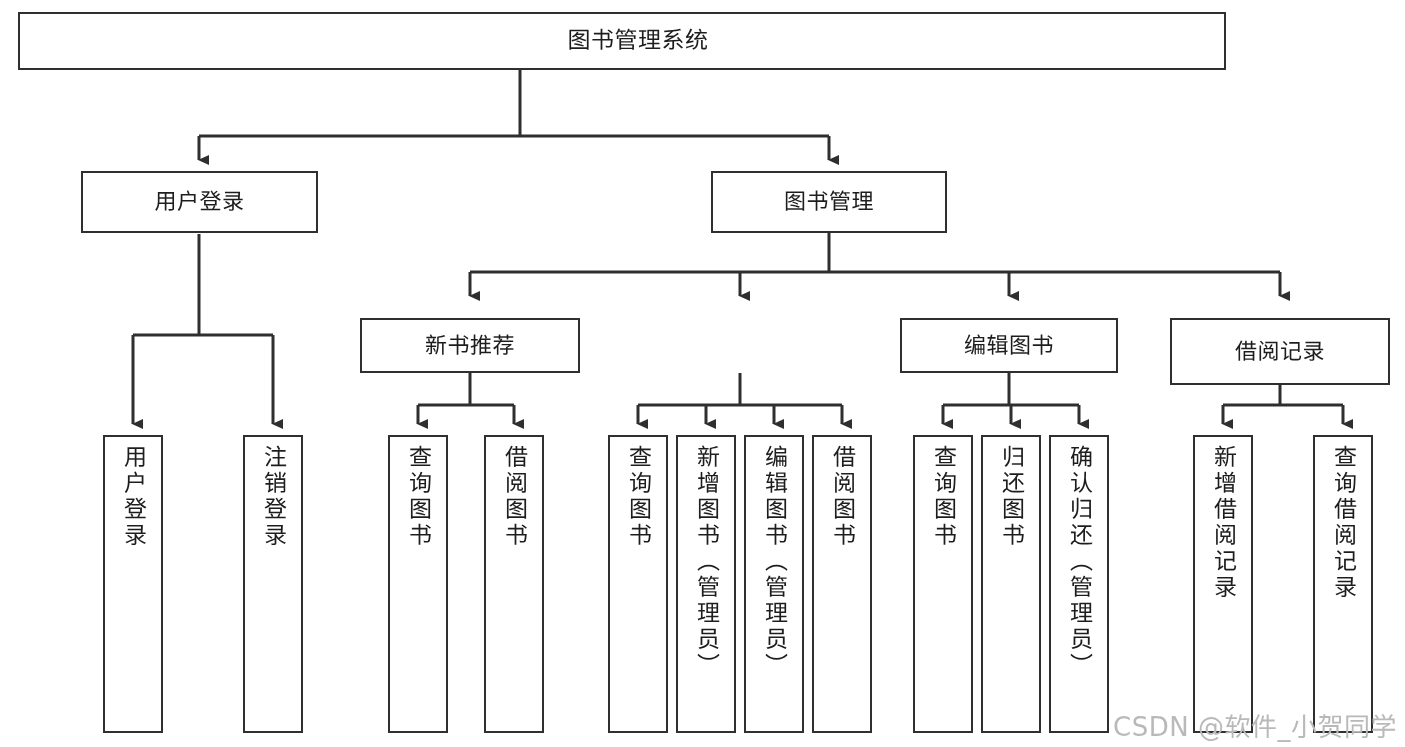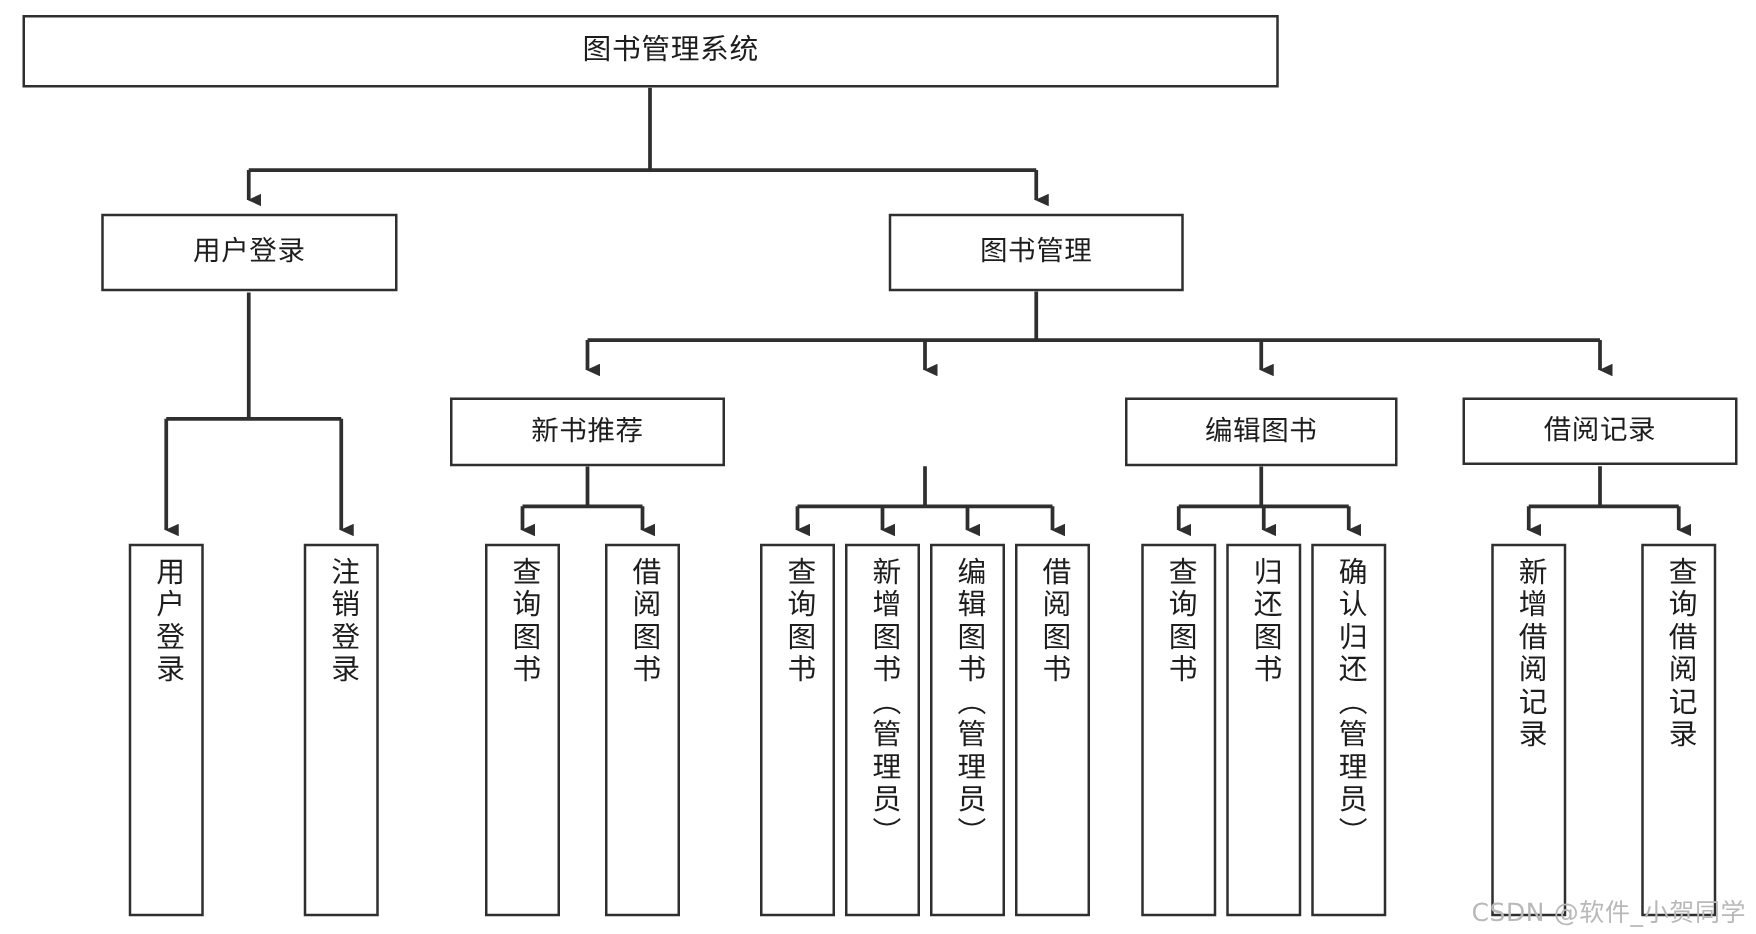--- a/index.html
+++ b/index.html
@@ -56,21 +56,21 @@
     text-orientation:upright;
     font-size:23px;
     line-height:1.0;
     letter-spacing:3px;
     white-space:nowrap;
   }
   #watermark{
     position:absolute;
     right:8px;
     bottom:4px;
-    font-size:20px;
+    font-size:26px;
     color:#b9b9b9;
     letter-spacing:0.5px;
     white-space:nowrap;
     user-select:none;
   }
 </style>
 </head>
 <body>
 
 <div id="diagram">
@@ -118,38 +118,38 @@
       <path d="M1011,405 L1011,424" marker-end="url(#arw)"></path>
       <path d="M1079,405 L1079,424" marker-end="url(#arw)"></path>
 
       <path d="M1280,373 L1280,405"></path>
       <path d="M1223,405 L1343,405"></path>
       <path d="M1223,405 L1223,424" marker-end="url(#arw)"></path>
       <path d="M1343,405 L1343,424" marker-end="url(#arw)"></path>
     </g>
   </svg>
 
-  <div class="node h root" style="left:18px; top:12px; width:1005px; height:58px;padding-left:32px;">
+  <div class="node h root" style="left:18px; top:12px; width:1208px; height:58px;padding-left:32px;">
     <span class="label">图书管理系统</span>
   </div>
 
   <div class="node h" style="left:81px; top:171px; width:237px; height:62px;">
     <span class="label">用户登录</span>
   </div>
   <div class="node h" style="left:360px; top:318px; width:220px; height:55px;">
     <span class="label">新书推荐</span>
   </div>
 
   <div class="node h" style="left:711px; top:171px; width:236px; height:62px;">
     <span class="label">图书管理</span>
   </div>
   <div class="node h" style="left:900px; top:318px; width:218px; height:55px;">
     <span class="label">编辑图书</span>
   </div>
-  <div class="node h" style="left:1170px; top:318px; width:220px; height:54px;">
+  <div class="node h" style="left:1170px; top:318px; width:220px; height:67px;">
     <span class="label">借阅记录</span>
   </div>
 
   <div class="node v" style="left:103px; top:435px; width:60px; height:298px;">
     <span class="label">用户登录</span>
   </div>
   <div class="node v" style="left:243px; top:435px; width:60px; height:298px;">
     <span class="label">注销登录</span>
   </div>
 

